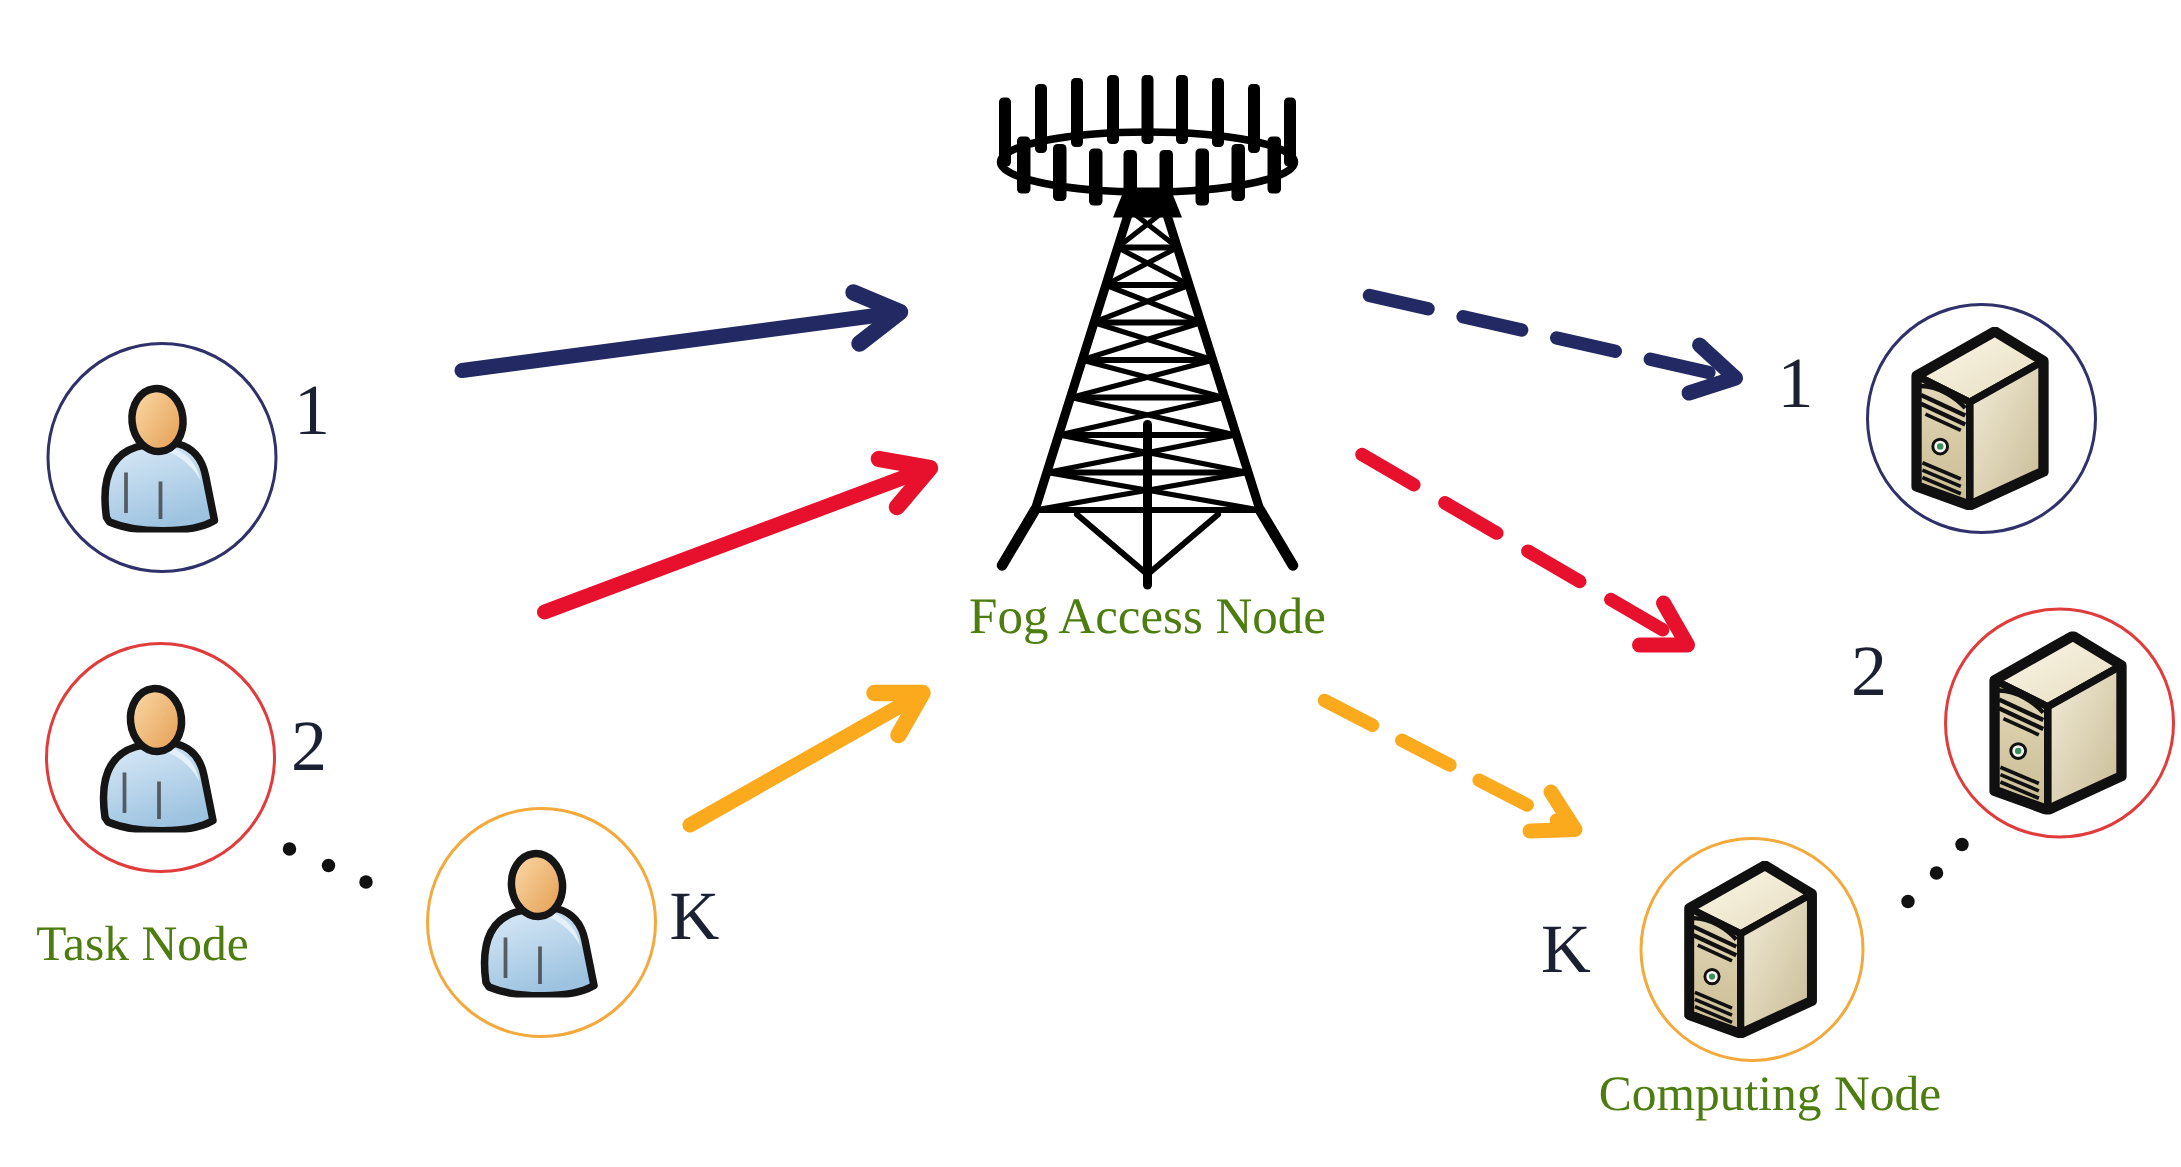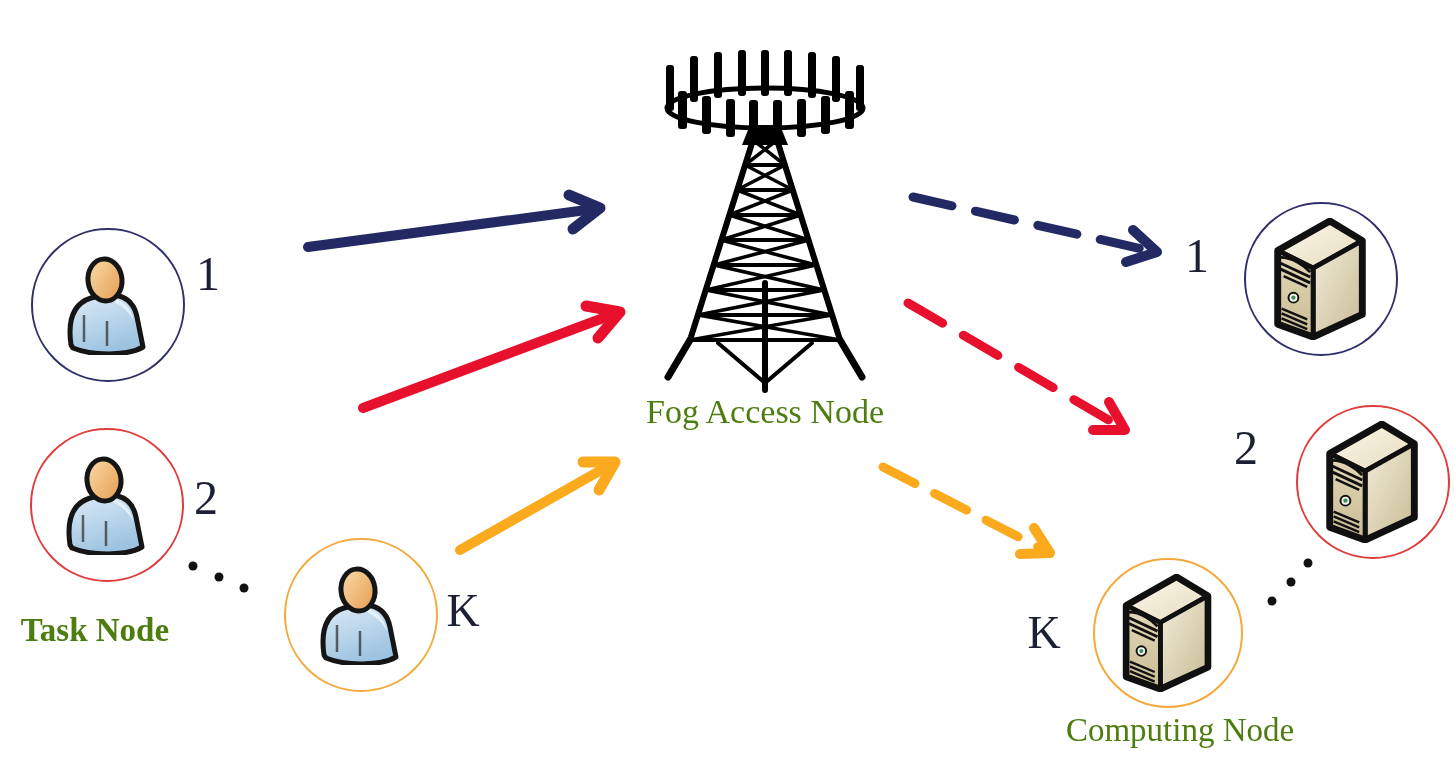--- a/index.html
+++ b/index.html
@@ -200,21 +200,21 @@
   </div>
   <span class="num-label" style="left:176px;top:474px;">2</span>
 
   <div class="node ring-orange" style="left:284px;top:538px;width:154px;height:154px;">
     <svg width="100" height="100" viewBox="0 0 100 100">
         <use href="#person-glyph"></use>
       </svg>
   </div>
   <span class="num-label" style="left:433px;top:588px;font-size:46px;">K</span>
 
-  <div class="caption" style="left:0px;top:612px;width:190px;font-weight:bold;">Task Node</div>
+  <div class="caption" style="left:0px;top:612px;width:190px;">Task Node</div>
 
   <div class="caption" style="left:585px;top:392px;width:360px;font-size:34px;">Fog Access Node</div>
 
   <span class="num-label" style="left:1167px;top:232px;">1</span>
   <div class="node ring-navy" style="left:1244px;top:202px;width:154px;height:154px;">
     <svg width="96" height="122" viewBox="0 0 94 124">
         <use href="#server-glyph"></use>
       </svg>
   </div>
 

